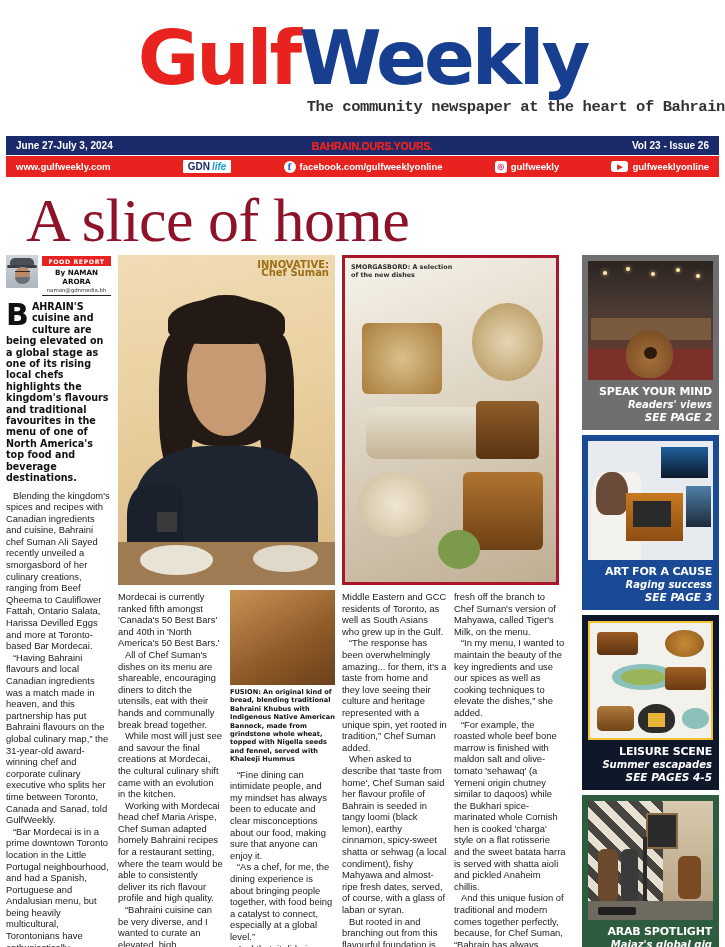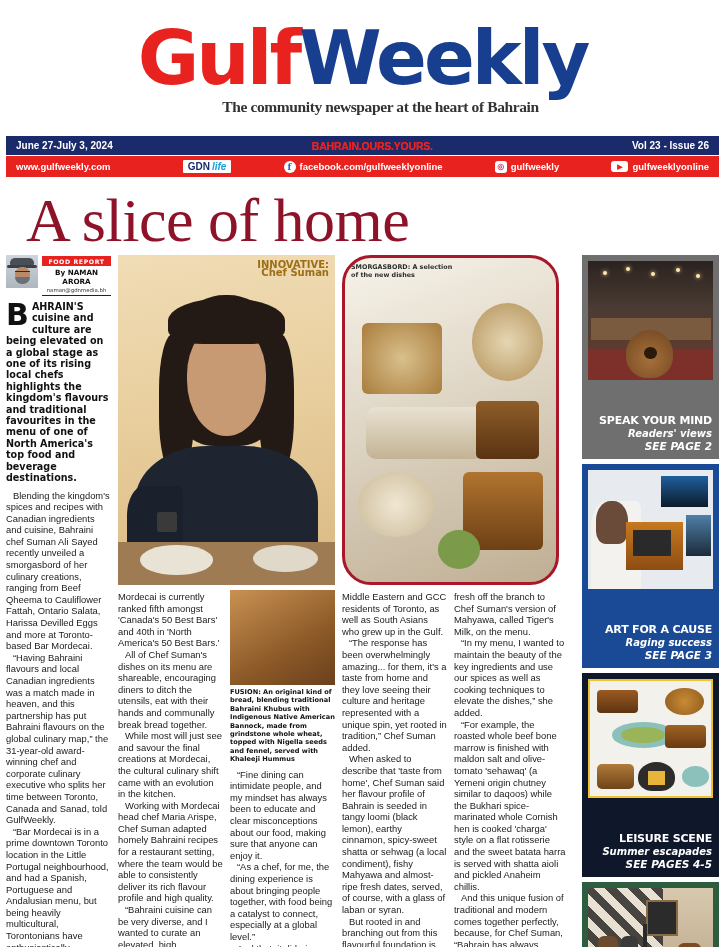--- a/index.html
+++ b/index.html
@@ -18,22 +18,22 @@
     font-family: "DejaVu Sans", sans-serif;
     font-weight: bold;
     font-size: 75px;
     letter-spacing: -3px;
     line-height: 88px;
     white-space: nowrap;
   }
   .logo-gulf { color: #e8231f; margin-top: 8px; }
   .logo-weekly { color: #183f8f; }
   .tagline {
-    text-align: center;
-    font-family: Liberation Serif, serif;
+    text-align: right;
+    font-family: Liberation Mono, monospace;
     font-weight: bold;
     font-size: 15.5px;
     color: #333;
     letter-spacing: -0.4px;
     margin-top: -4px;
     padding-left: 36px;
   }
 
   
   .datebar {
@@ -187,34 +187,34 @@
   .chef .counter { position:absolute; left:0; bottom:0; width:100%; height:13%;
      background:#9e7b52; }
   .chef .plate { position:absolute; left:10%; bottom:3%; width:34%; height:9%;
      background:#e9e3d6; border-radius:50%; }
   .chef .plate2 { position:absolute; right:8%; bottom:4%; width:30%; height:8%;
      background:#e0d8c8; border-radius:50%; }
   .chef .watch { position:absolute; left:18%; bottom:16%; width:9%; height:6%;
      background:#3a3a3a; border-radius:2px; }
 
   
-  .foodA { background: radial-gradient(circle at 30% 30%, #f4f1ea, #d8d2c6); border-radius: 29px; }
+  .foodA { background: radial-gradient(circle at 30% 30%, #f4f1ea, #d8d2c6); }
   .bread { background: linear-gradient(150deg,#c99153,#8d5a28 60%,#6b401c); }
   .dessert { background: radial-gradient(circle at 45% 40%, #b7bfcb 10%, #8e99a8 55%, #5d6775); }
 
   .redframe { border: 3px solid #a8182a; }
 
   
   .promo { width: 137px; margin-bottom: 5px; position: relative; }
   .promo .pic { width: 137px; height: 125px; position: relative; overflow: hidden; }
   .promo .band {
     padding: 5px 7px 7px 7px; text-align: right; color: #fff;
     font-family: "DejaVu Sans", sans-serif;
   }
-  .promo .p-title { font-weight: bold; font-size: 11px; letter-spacing: -0.2px; margin-top: 29px; }
+  .promo .p-title { font-weight: bold; font-size: 11px; letter-spacing: -0.2px; }
   .promo .p-sub { font-style: italic; font-weight: bold; font-size: 10px; margin-top: 1px; }
   .promo .p-page { font-weight: bold; font-style: italic; font-size: 10.5px; margin-top: 1px; }
 
   .promo.gray { background: #6f6f6f; }
   .promo.blue { background: #1a4a95; }
   .promo.red  { background: #0f172a; }
   .promo.green{ background: #2d5c3f; }
   .promo .inset { position:absolute; left:6px; top:6px; right:6px; bottom:0; overflow:hidden; }
   .promo.red .inset { border: 2px solid #f2c230; }
 

